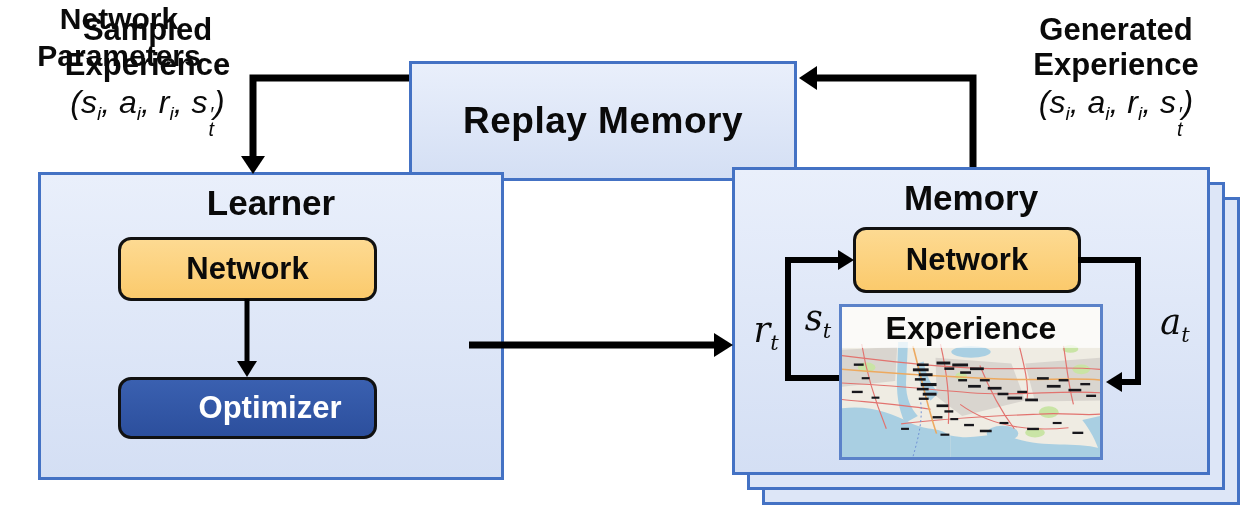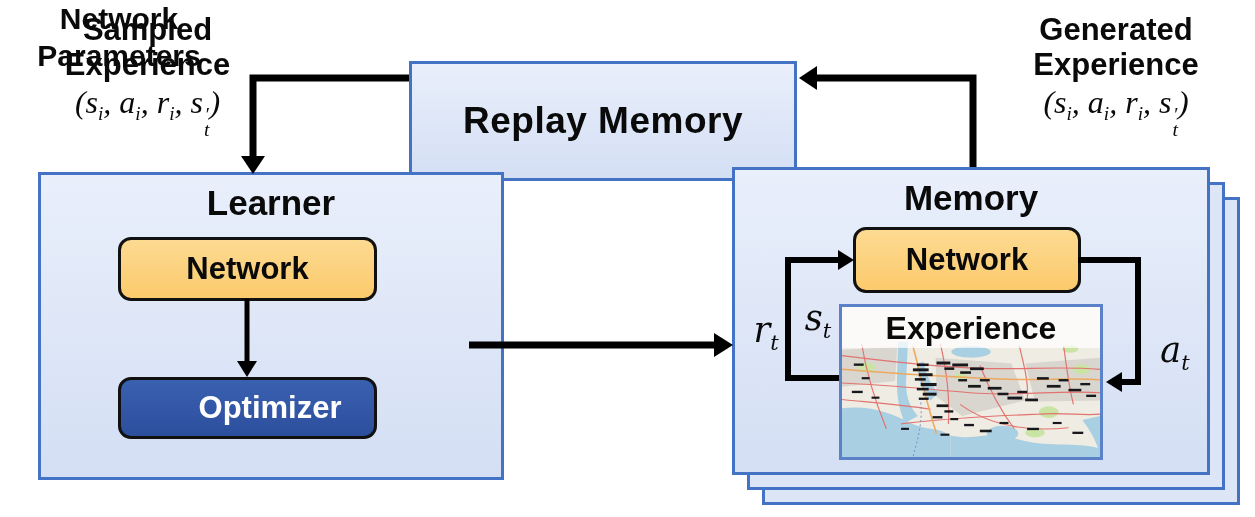--- a/index.html
+++ b/index.html
@@ -43,30 +43,30 @@
   .env-label{
     position:absolute;left:0;right:0;top:3px;text-align:center;
     font-size:32px;font-weight:bold;color:#0a0a0a;
   }
   
   .corner-label{position:absolute;text-align:center;font-weight:bold;font-size:31px;line-height:35px;}
   .sampled-label{left:20px;top:12px;width:255px;}
   .generated-label{left:985px;top:12px;width:262px;}
   .netparams-label{left:478px;top:242px;width:238px;text-align:center;font-weight:bold;font-size:30px;line-height:37px;}
   
-  .tuple{font-family:Liberation Serif, serif;font-style:italic;font-weight:normal;font-size:32px;line-height:40px;text-align:center;}
+  .tuple{font-family:Liberation Sans, sans-serif;font-style:italic;font-weight:normal;font-size:32px;line-height:40px;text-align:center;}
   .tuple sub,.mvar sub{font-size:0.60em;font-style:italic;}
   .ps{display:inline-flex;flex-direction:column;align-items:center;vertical-align:-0.42em;line-height:0.72;font-size:0.62em;margin-left:1px;}
   .mvar{
     position:absolute;font-family:"DejaVu Serif",serif;font-style:italic;font-size:35px;
     text-align:center;color:#0a0a0a;
   }
   .lbl-rt{left:6px;top:140px;width:50px;}
   .lbl-st{left:60px;top:128px;width:46px;text-align:center;}
-  .lbl-at{left:415px;top:132px;width:50px;margin-top:28px;}
+  .lbl-at{left:415px;top:132px;width:50px;}
   
   .arrows{position:absolute;left:0;top:0;width:1255px;height:517px;pointer-events:none;z-index:6;}
 </style>
 </head>
 <body>
 
 <div class="canvas">
 
   <div class="corner-label sampled-label">
     <div>Sampled</div>

